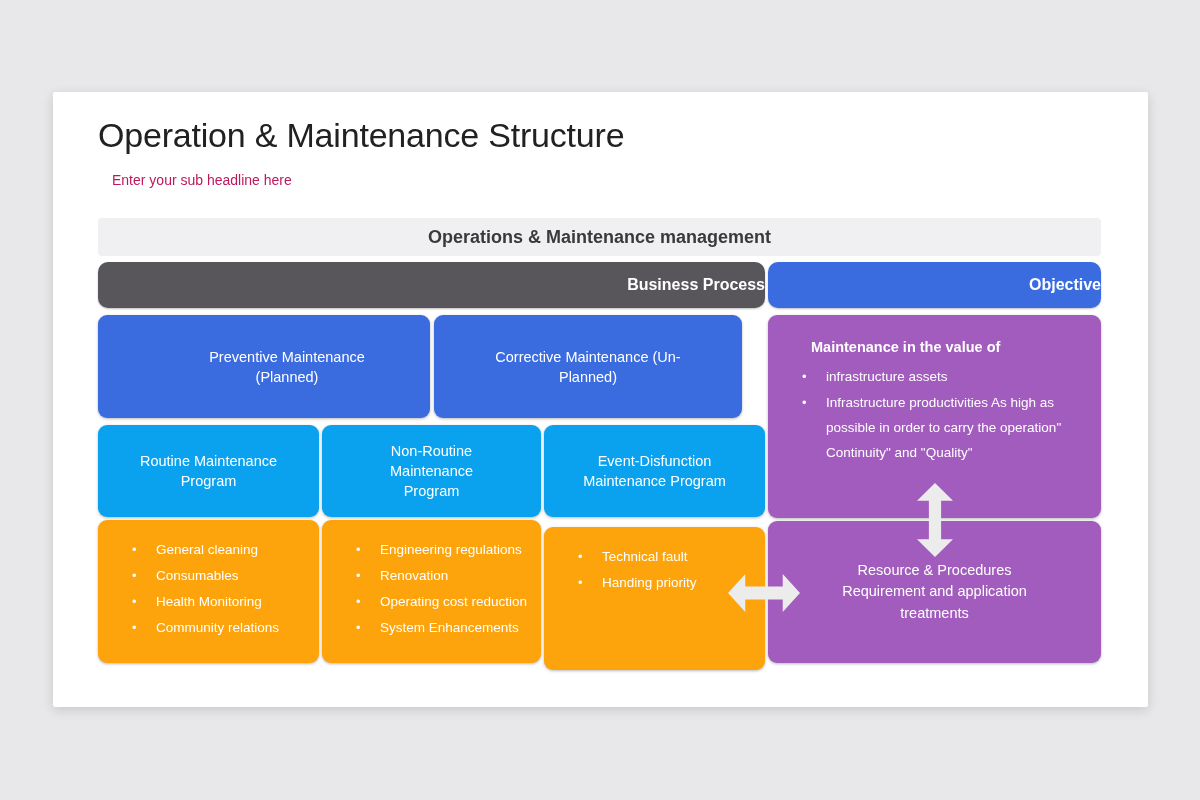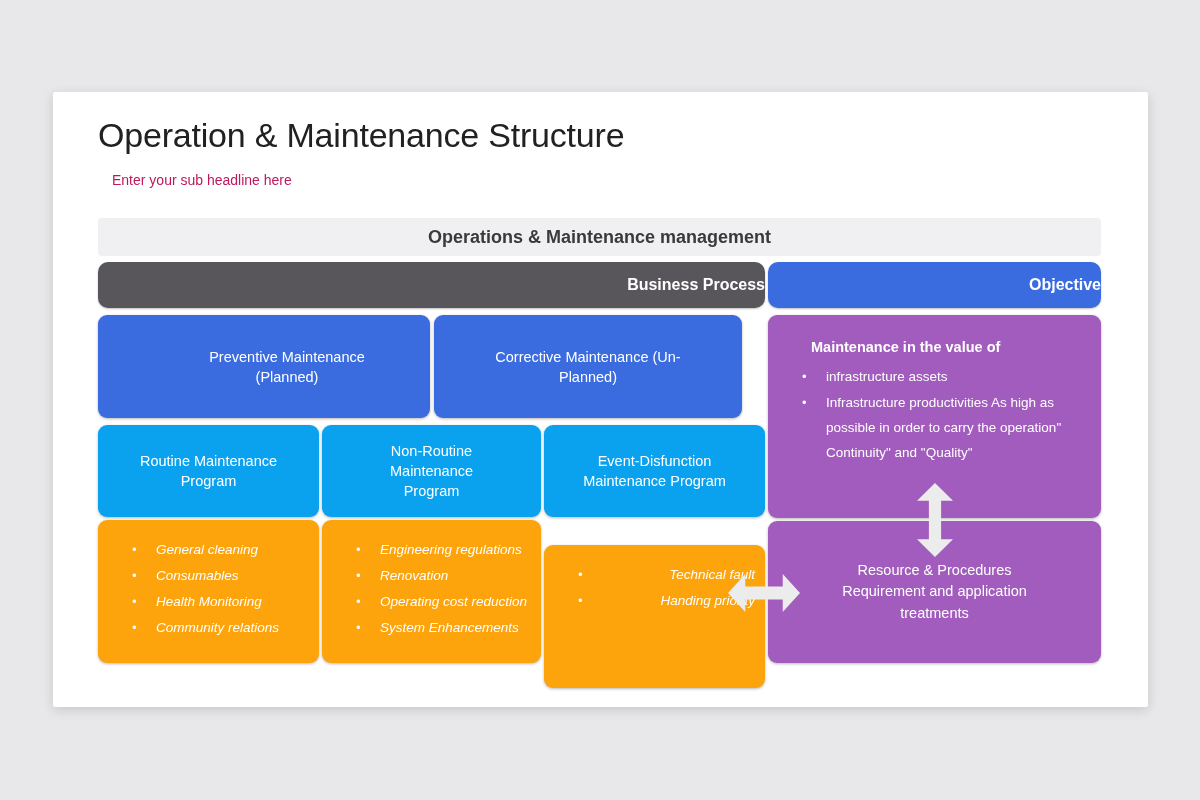--- a/index.html
+++ b/index.html
@@ -74,42 +74,42 @@
 
   .lblue-1 { left: 45px;  top: 333px; width: 221px; height: 92px; font-size: 14.5px; line-height: 1.38; }
   .lblue-2 { left: 269px; top: 333px; width: 219px; height: 92px; font-size: 14.5px; line-height: 1.38; }
   .lblue-3 { left: 491px; top: 333px; width: 221px; height: 92px; font-size: 14.5px; line-height: 1.38; }
   .lblue-1 span { max-width: 185px; }
   .lblue-2 span { max-width: 140px; }
   .lblue-3 span { max-width: 150px; }
 
   .orange-1 { left: 45px;  top: 428px; width: 221px; height: 143px; }
   .orange-2 { left: 269px; top: 428px; width: 219px; height: 143px; }
-  .orange-3 { left: 491px; top: 453px; width: 221px; height: 143px; text-align: right; }
+  .orange-3 { left: 491px; top: 435px; width: 221px; height: 143px; }
 
   .purple-top    { left: 715px; top: 223px; width: 333px; height: 203px; }
   .purple-bottom { left: 715px; top: 429px; width: 333px; height: 142px;
                    font-size: 14.5px; line-height: 1.45; }
   .purple-bottom span { max-width: 235px; }
 
   ul.bullets { list-style: none; }
   ul.bullets li {
     position: relative;
     padding-left: 26px;
     font-size: 13.5px;
     color: #ffffff;
   }
   ul.bullets li::before {
     content: "\2022";
     position: absolute;
     left: 2px; top: 0;
     font-size: 13px;
   }
   .orange ul.bullets { padding: 22px 10px 0 32px; }
-  .orange ul.bullets li { margin-bottom: 11px; font-style: italic; }
+  .orange ul.bullets li { margin-bottom: 11px; }
 
   .purple-top .vheading {
     padding: 24px 20px 0 43px;
     font-size: 14.5px;
     font-weight: 700;
     color: #ffffff;
   }
   .purple-top ul.bullets { padding: 10px 14px 0 32px; }
   .purple-top ul.bullets li { line-height: 1.85; margin-bottom: 1px; }
 

